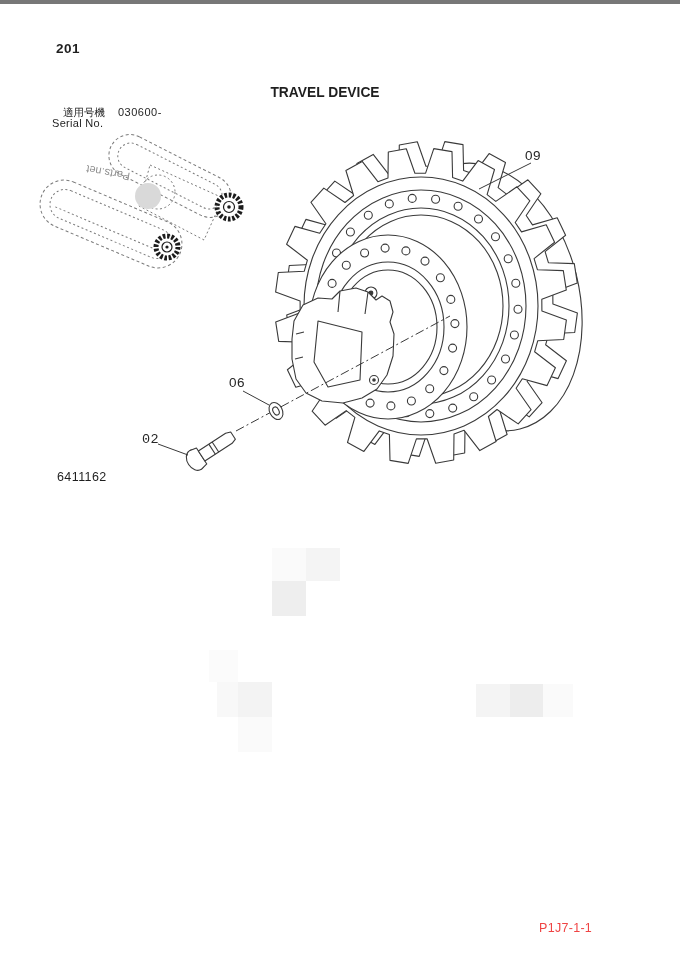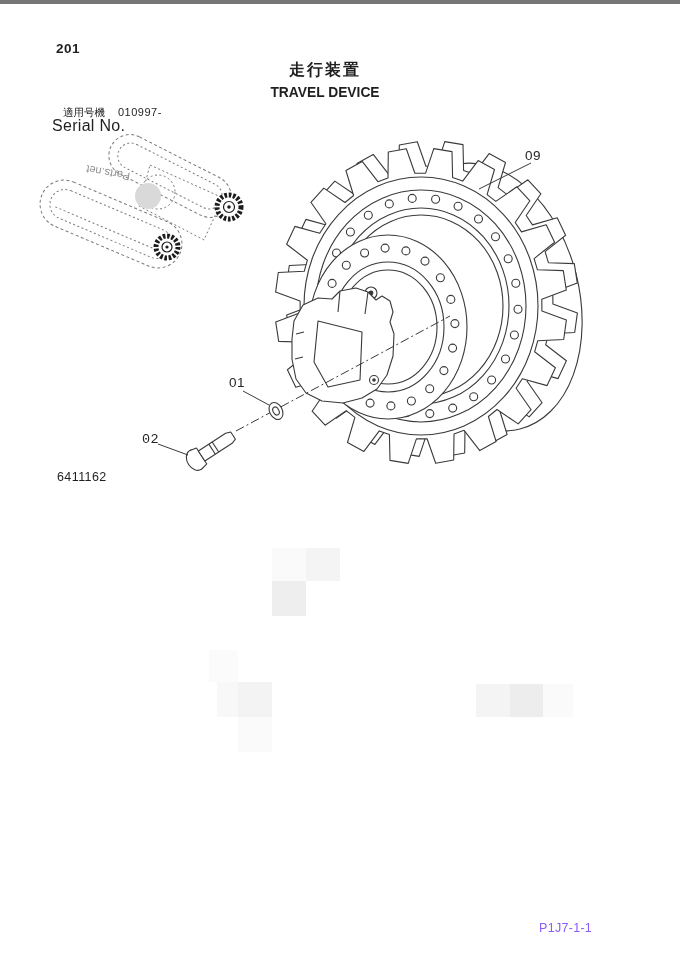--- a/index.html
+++ b/index.html
@@ -6,23 +6,23 @@
   .page{
     position:relative;width:680px;height:962px;background:#ffffff;
     font-family:"Liberation Sans", sans-serif;color:#1f1f1f;overflow:hidden;margin:4px auto;
   }
   .abs{position:absolute;}
   .page-number{left:56px;top:37px;font-size:13.5px;font-weight:bold;letter-spacing:.5px;}
   .title-ja{left:240px;top:56px;width:170px;text-align:center;font-size:16px;font-weight:bold;letter-spacing:2px;}
   .title-en{left:240px;top:79px;width:170px;text-align:center;font-size:15px;font-weight:600;transform:scaleX(.92);transform-origin:center;}
   .serial-row1{left:63px;top:102px;font-size:10.5px;white-space:nowrap;}
   .serial-row1 .serial-val{font-size:11px;margin-left:13px;letter-spacing:.5px;}
-  .serial-row2{left:52px;top:113px;font-size:16px;letter-spacing:.3px;}
+  .serial-row2{left:52px;top:113px;font-size:11px;letter-spacing:.3px;}
   .figure-number{left:57px;top:466px;font-size:12.5px;letter-spacing:.4px;}
-  .footer-code{left:539px;top:917px;font-size:12.5px;letter-spacing:.3px;color:#8b5cf6;}
+  .footer-code{left:539px;top:917px;font-size:12.5px;letter-spacing:.3px;color:#ef4444;}
   .callout{font-size:13.5px;color:#262626;letter-spacing:.5px;cursor:default;}
   .co-00{left:525px;top:144px;}
   .co-03{left:229px;top:371px;}
   .co-02{left:142px;top:428px;font-family:Liberation Mono, monospace;}
   .partsnet{left:80px;top:163px;width:56px;text-align:center;font-size:11px;color:#8f8f8f;
     transform:rotate(190deg);transform-origin:center;}
   .art{left:0;top:0;width:680px;height:962px;}
   .wm{position:absolute;pointer-events:none;}
 </style>
 </head>
@@ -154,28 +154,27 @@
     </g>
 
     <g stroke="#3a3a3a" stroke-width="1">
       <line x1="531" y1="159" x2="479" y2="185"></line>
       <line x1="243" y1="387" x2="269" y2="401"></line>
       <line x1="158" y1="440" x2="188" y2="451"></line>
     </g>
   </svg>
 
   <div class="abs page-number">201</div>
-  <div class="abs title-ja">走行装置</div>
   <div class="abs title-en">TRAVEL DEVICE</div>
   <div class="abs serial-row1">
-    <span>適用号機</span><span class="serial-val">010997-</span>
+    <span>適用号機</span><span class="serial-val">030600-</span>
   </div>
   <div class="abs serial-row2">Serial No.</div>
 
   <div class="abs partsnet">Parts.net</div>
 
   <div class="abs callout co-00">09</div>
-  <div class="abs callout co-03">01</div>
+  <div class="abs callout co-03">06</div>
   <div class="abs callout co-02">02</div>
 
   <div class="abs figure-number">6411162</div>
   <div class="abs footer-code">P1J7-1-1</div>
 </div>
 
 </body></html>

